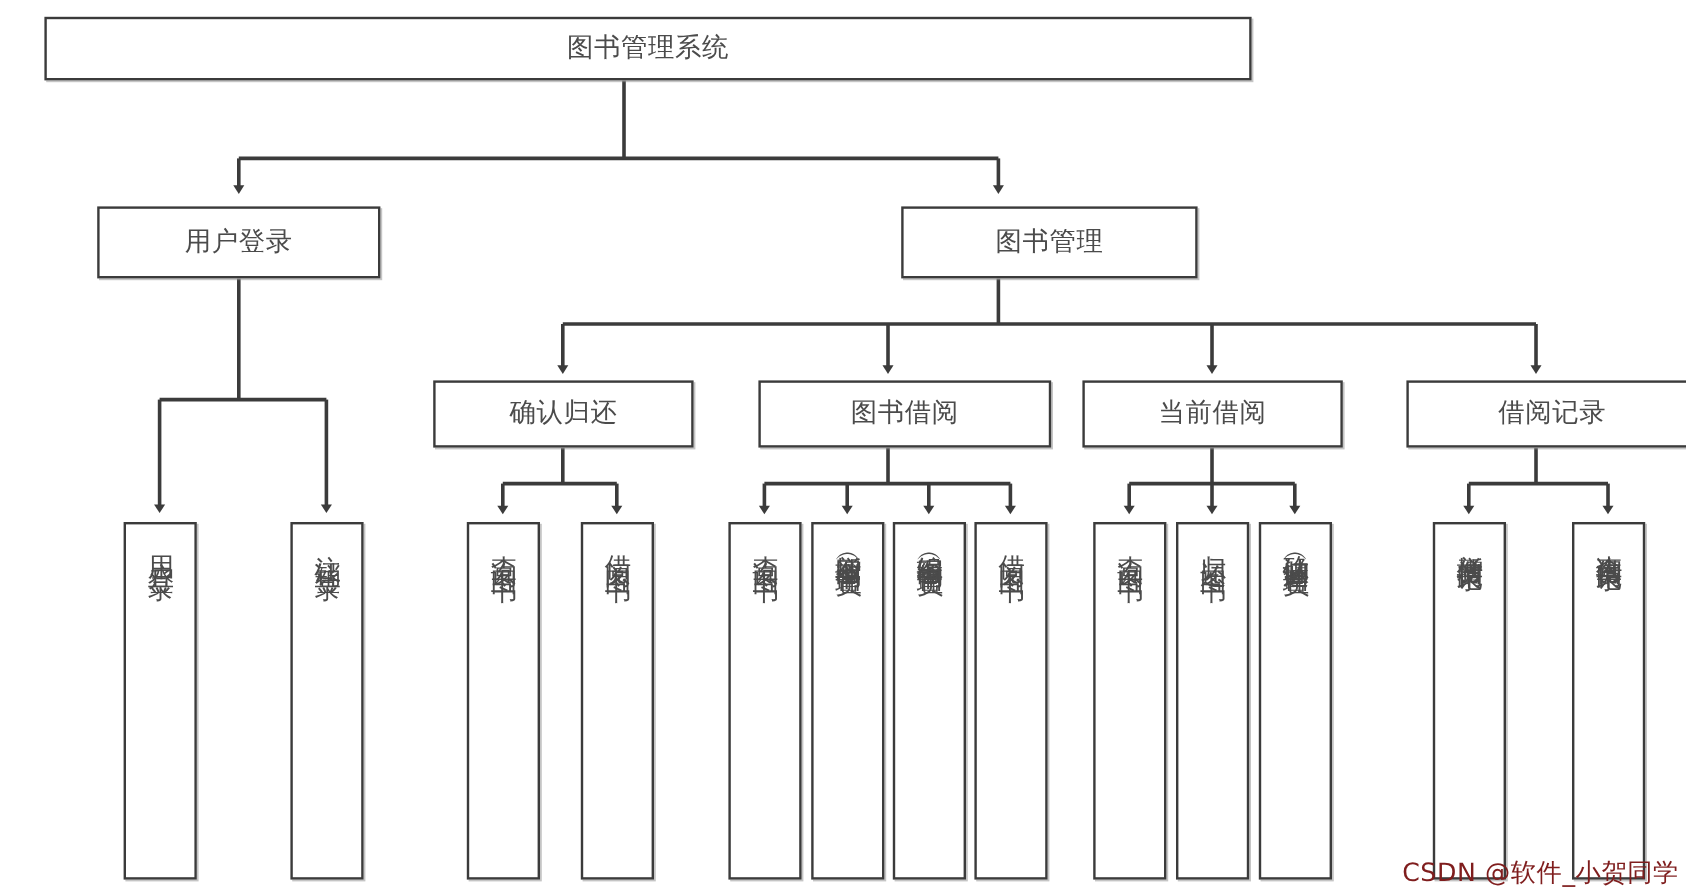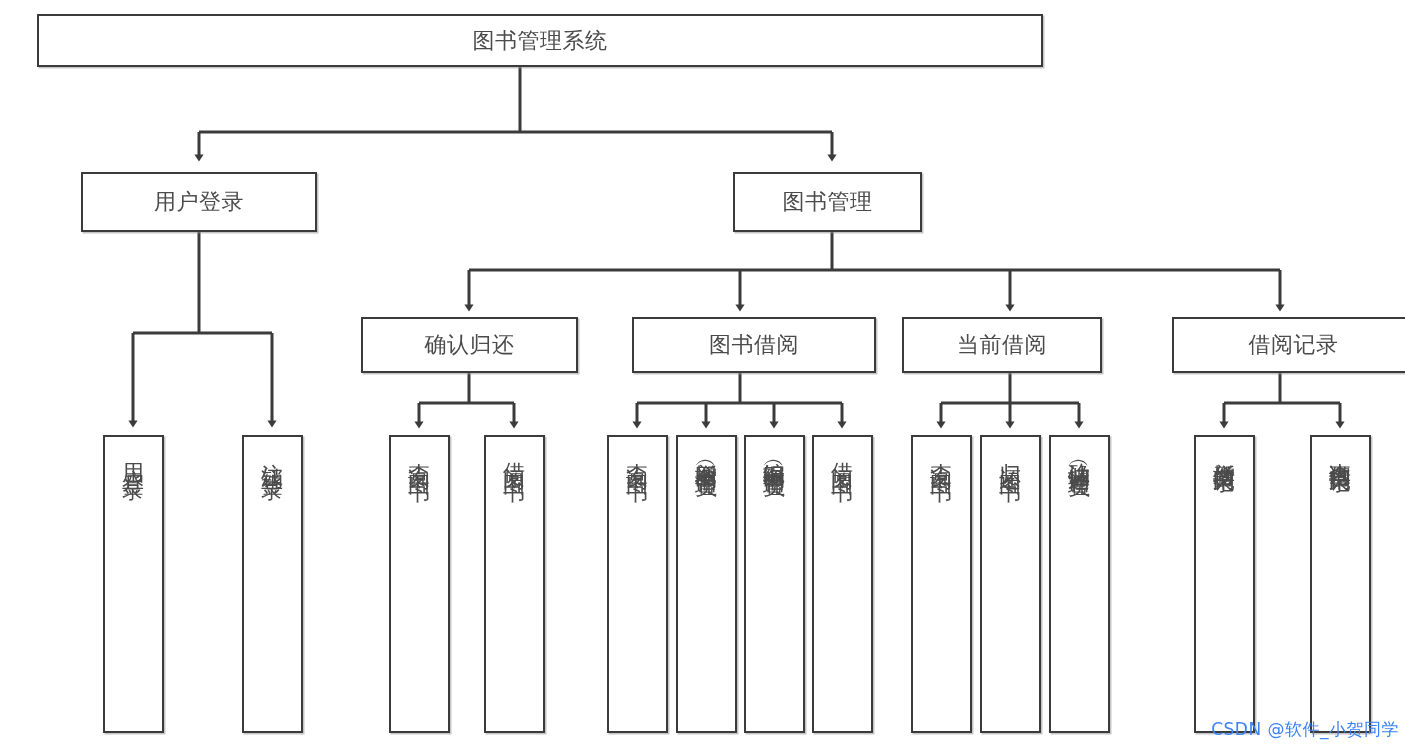--- a/index.html
+++ b/index.html
@@ -66,22 +66,22 @@
   .node.vert.tall .label {
     letter-spacing: 2px;
   }
   .node.vert.pad .label {
     letter-spacing: 6px;
   }
   #watermark {
     position: absolute;
     right: 6px;
     bottom: 6px;
-    font-size: 17px;
-    color: #3b82f6;
+    font-size: 21px;
+    color: #7f1d1d;
     letter-spacing: 0.5px;
     white-space: nowrap;
     user-select: none;
   }
 </style>
 </head>
 <body>
 
 <div id="diagram-root">
 
@@ -136,31 +136,31 @@
     </g>
   </svg>
 
   <div class="node root horiz" style="left:17px; top:14px; width:1006px; height:53px;margin-left:20px;">
     <span class="label">图书管理系统</span>
   </div>
 
   <div class="node horiz" style="left:81px; top:172px; width:236px; height:60px;">
     <span class="label">用户登录</span>
   </div>
-  <div class="node horiz" style="left:733px; top:172px; width:189px; height:60px;">
+  <div class="node horiz" style="left:751px; top:172px; width:247px; height:60px;">
     <span class="label">图书管理</span>
   </div>
 
   <div class="node horiz" style="left:361px; top:317px; width:217px; height:56px;">
     <span class="label">确认归还</span>
   </div>
   <div class="node horiz" style="left:632px; top:317px; width:244px; height:56px;">
     <span class="label">图书借阅</span>
   </div>
-  <div class="node horiz" style="left:902px; top:317px; width:200px; height:56px;">
+  <div class="node horiz" style="left:902px; top:317px; width:217px; height:56px;">
     <span class="label">当前借阅</span>
   </div>
   <div class="node horiz" style="left:1172px; top:317px; width:243px; height:56px;">
     <span class="label">借阅记录</span>
   </div>
 
   <div class="node vert pad" style="left:103px; top:435px; width:61px; height:298px;">
     <span class="label">用户登录</span>
   </div>
   <div class="node vert pad" style="left:242px; top:435px; width:61px; height:298px;">

